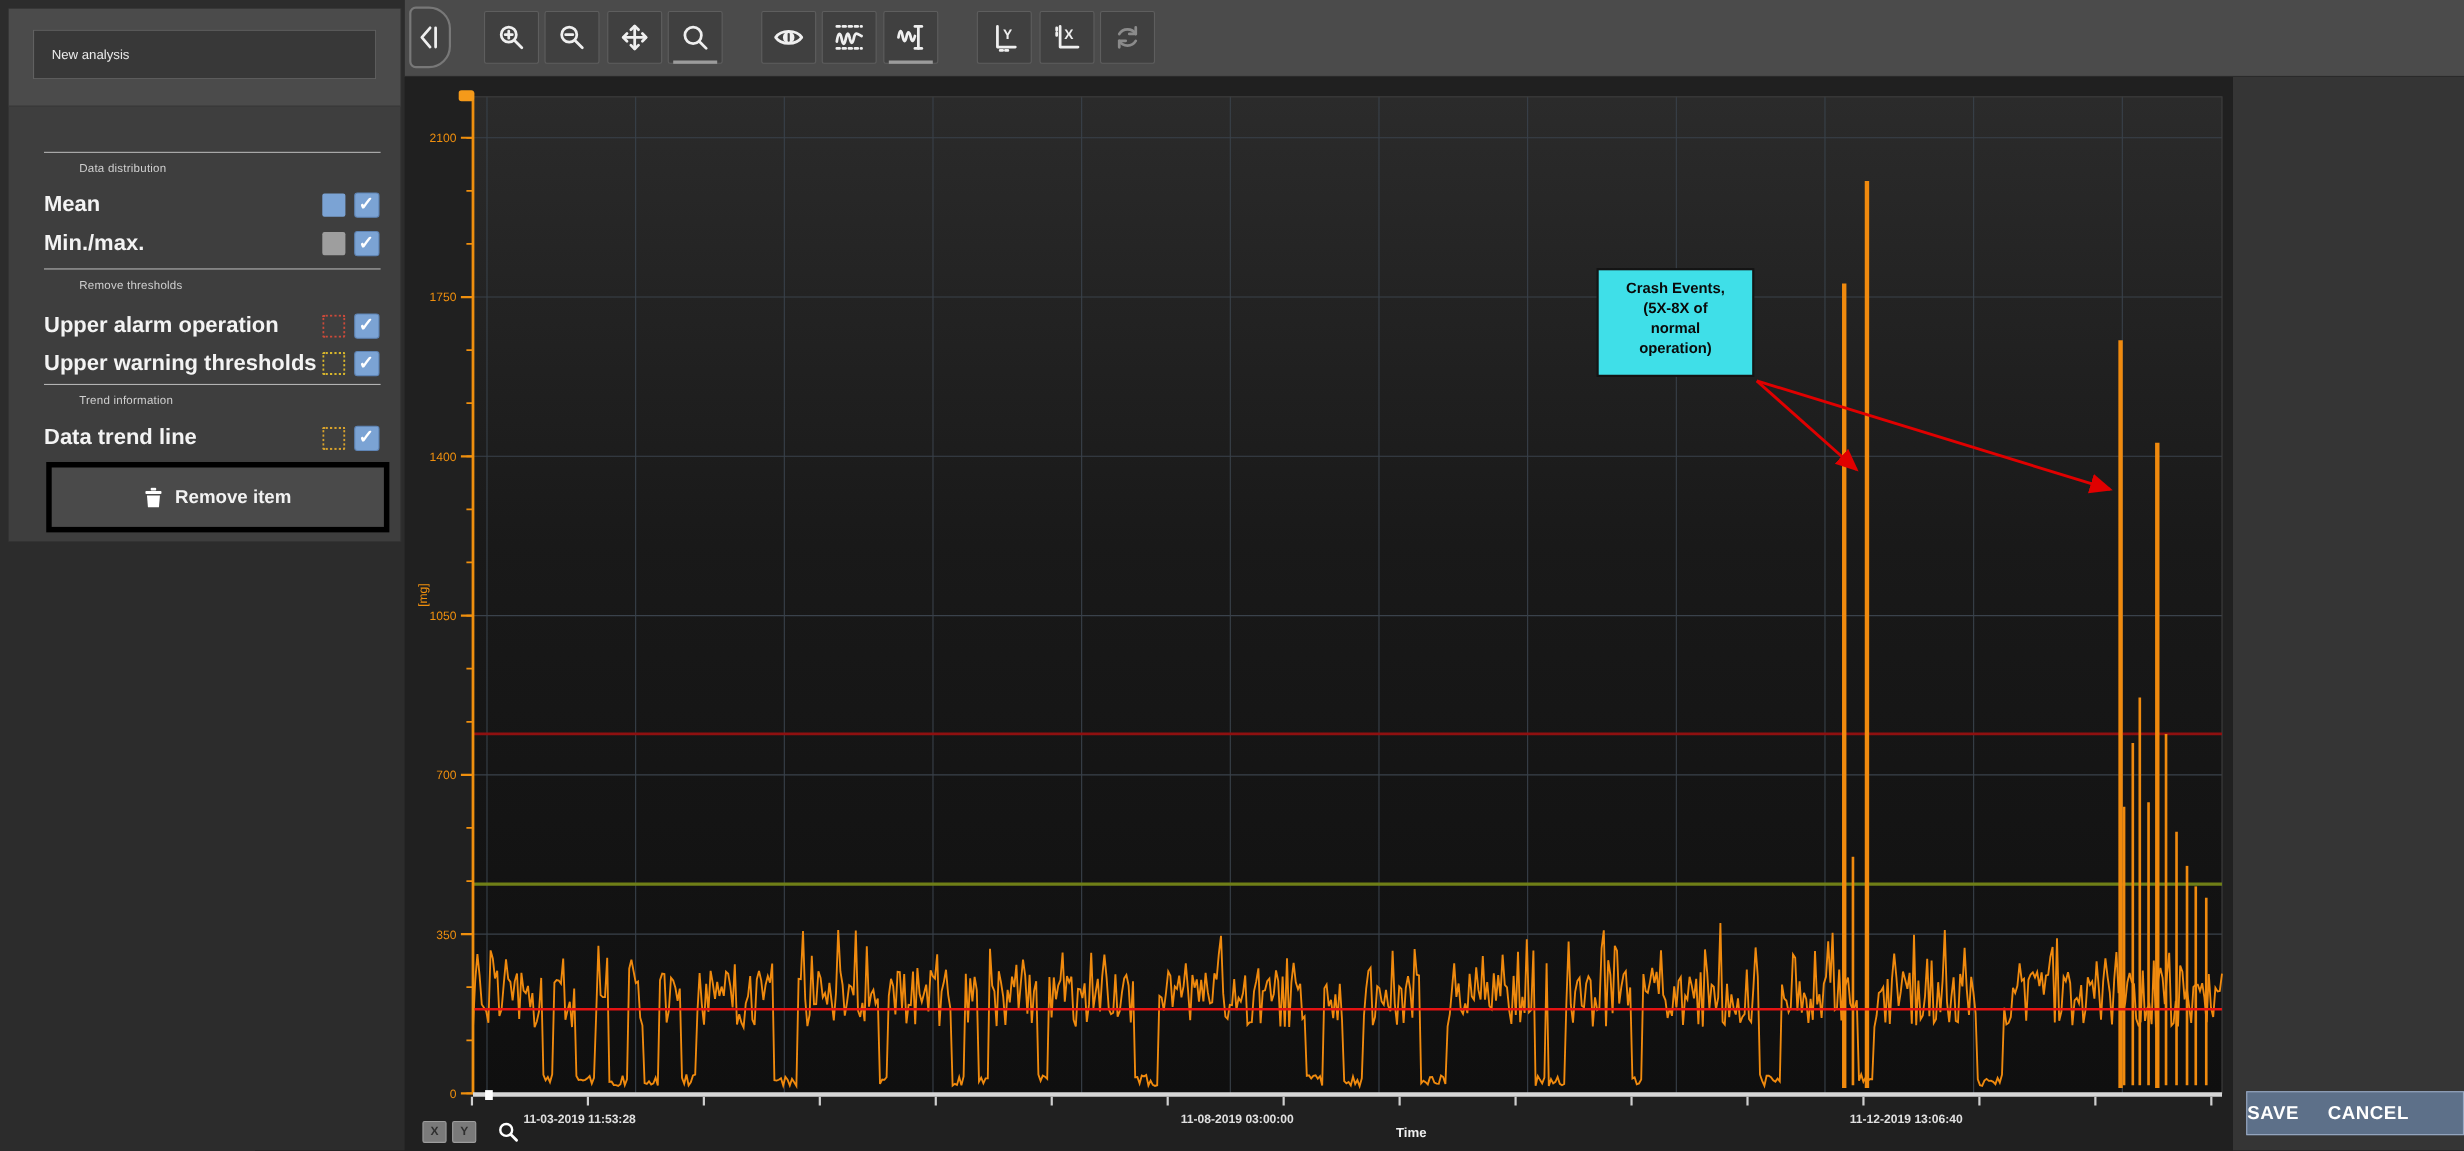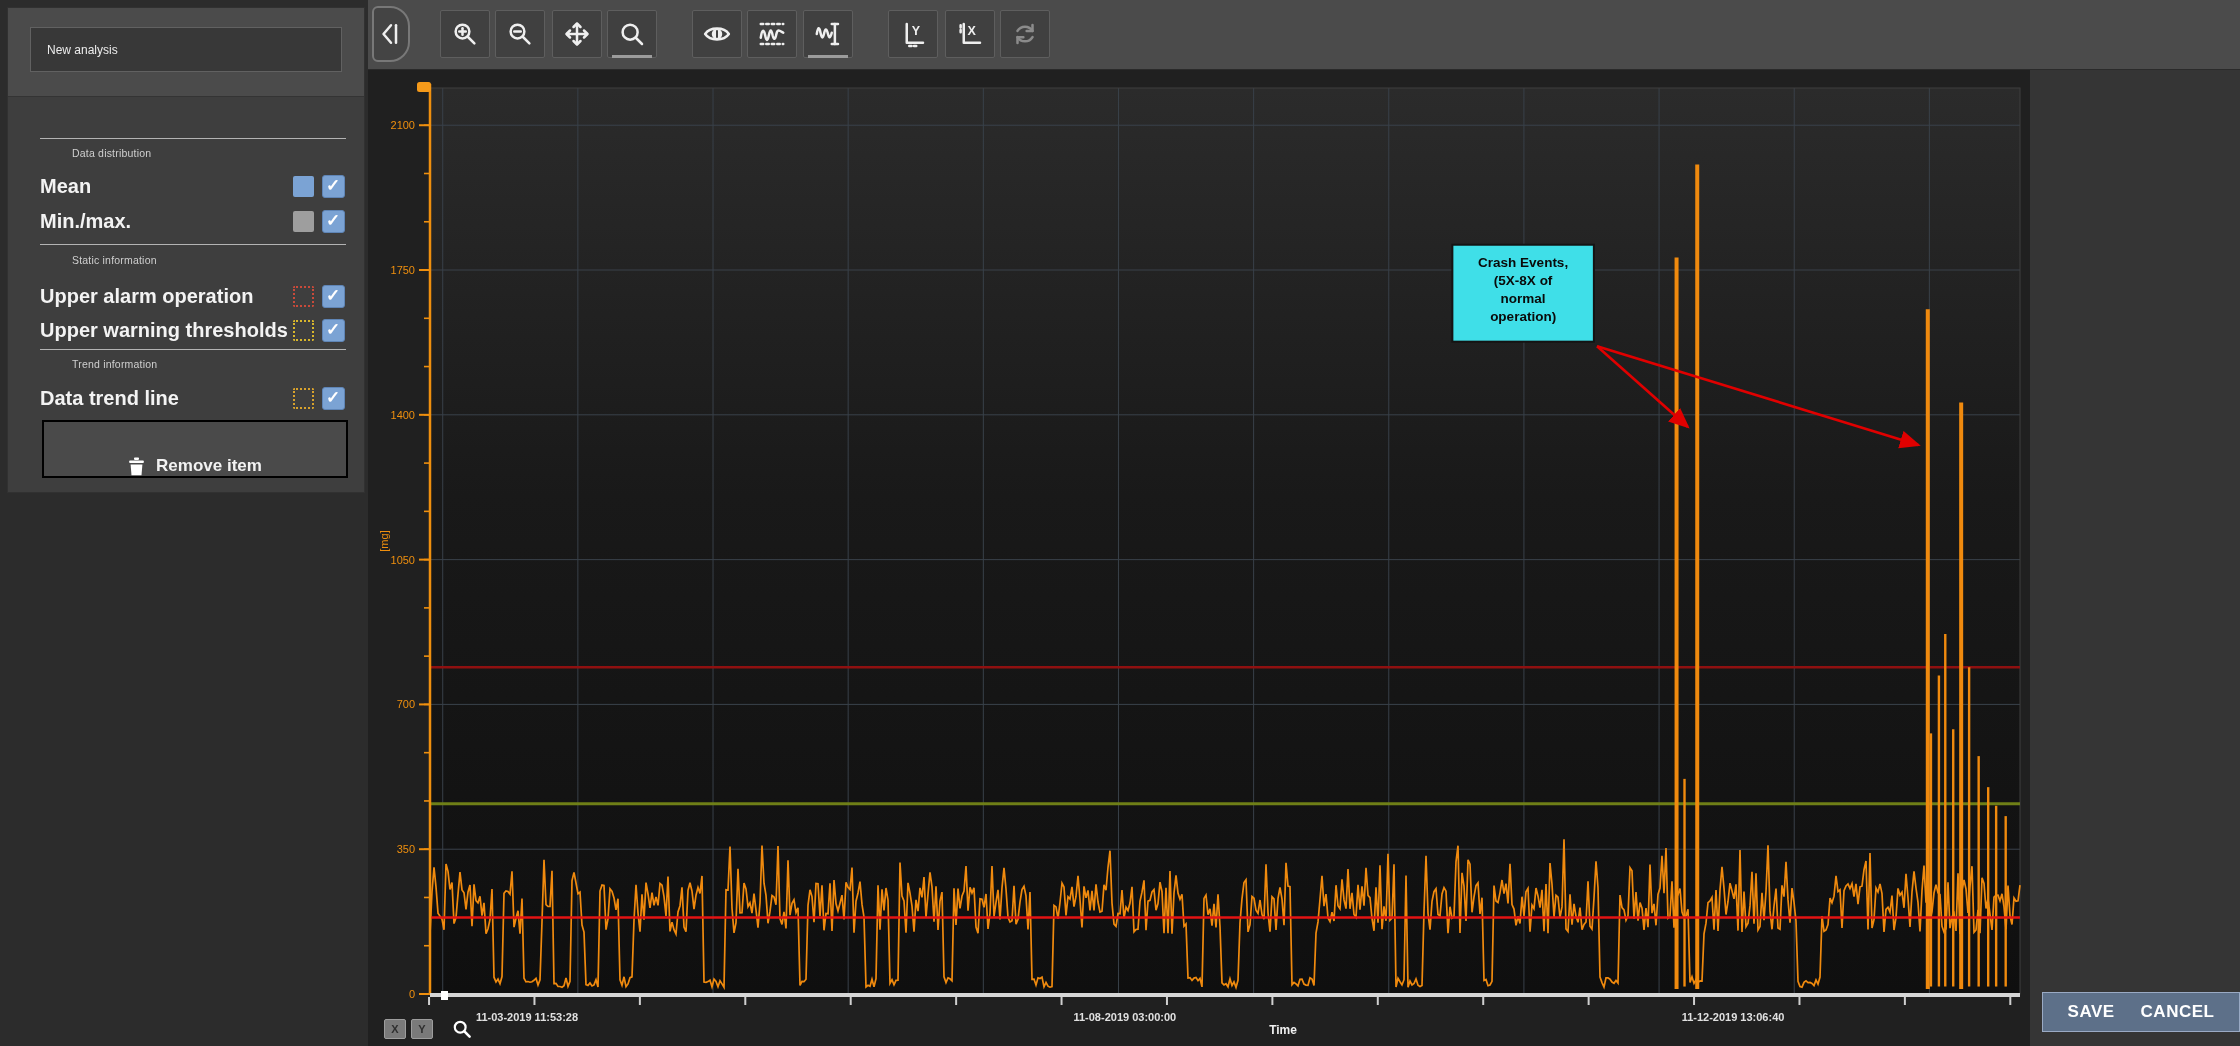--- a/index.html
+++ b/index.html
@@ -17,37 +17,37 @@
     background:#383838;border:1px solid #616161;color:#ececec;font-size:12px;padding:0 0 0 16px;
     font-family:"Liberation Sans",sans-serif;outline:none;}
   .divider{position:absolute;left:32px;width:306px;height:1px;background:#b3b3b3;}
   .section-label{position:absolute;left:32px;color:#cfcfcf;font-size:10.5px;letter-spacing:.2px;padding-left:32px;}
   .legend-row{position:absolute;left:32px;width:306px;height:26px;}
   .legend-label{position:absolute;left:0;top:0;line-height:25px;color:#f3f3f3;font-size:20px;font-weight:bold;}
   .swatch{position:absolute;left:253px;top:2px;width:21px;height:21px;box-sizing:border-box;border-radius:2px;}
   .checkbox{position:absolute;left:282px;top:1px;width:23px;height:23px;background:#7ba3d4;border:1px solid #5f85b6;
     border-radius:3px;box-sizing:border-box;}
   .checkbox::after{content:"\2713";position:absolute;left:3px;top:-1px;color:#fff;font-size:17px;font-weight:bold;}
-  .remove-btn{position:absolute;left:34px;top:412px;width:302px;height:54px;background:#4a4a4a;border:2px solid #000000;
-    color:#f2f2f2;font-size:17px;font-weight:bold;display:flex;align-items:flex-end;justify-content:center;gap:11px;cursor:pointer;}
+  .remove-btn{position:absolute;left:34px;top:412px;width:302px;height:54px;background:#4a4a4a;border:5px solid #000000;
+    color:#f2f2f2;font-size:17px;font-weight:bold;display:flex;align-items:center;justify-content:center;gap:11px;cursor:pointer;}
   
   .toolbar{left:368px;top:0;width:1872px;height:70px;background:#4b4b4b;border-bottom:1px solid #2a2a2a;box-sizing:border-box;}
   .collapse-tab{position:absolute;left:4px;top:6px;width:38px;height:56px;background:#444;border:2px solid #787878;
     border-radius:6px 20px 20px 6px;box-sizing:border-box;display:flex;align-items:center;justify-content:center;cursor:pointer;}
   .tbtn{position:absolute;top:10px;width:50px;height:48px;background:#404040;border:1px solid #5e5e5e;border-radius:2px;
     box-sizing:border-box;display:flex;align-items:center;justify-content:center;cursor:pointer;}
   .tbtn.active::after{content:"";position:absolute;left:4px;right:4px;bottom:-1px;height:3px;background:#9c9c9c;}
   .ticon{width:30px;height:30px;stroke:#efefef;stroke-width:2;fill:none;stroke-linecap:round;stroke-linejoin:round;}
   .ticon.dim{stroke:#8b8b8b;}
   
   .chart-area{left:368px;top:70px;width:1662px;height:976px;background:#202020;}
   svg text{font-family:"Liberation Sans",sans-serif;}
   .right-col{left:2030px;top:70px;width:210px;height:976px;background:#353535;}
   .savebar{left:2042px;top:992px;width:198px;height:40px;background:#5d7089;border:1px solid #9aaac4;box-sizing:border-box;
-    display:flex;align-items:center;justify-content:center;gap:26px;}
+    display:flex;align-items:center;gap:26px;}
   .savebar span{color:#fff;font-weight:bold;font-size:17px;letter-spacing:.5px;cursor:pointer;}
   .xy-controls{left:384px;top:1019px;display:flex;align-items:center;}
   .xy-btn{width:22px;height:20px;background:#7a7a7a;border:1px solid #9d9d9d;border-radius:2px;color:#2f2f2f;
     font-size:11px;font-weight:bold;text-align:center;line-height:19px;box-sizing:border-box;margin-right:5px;cursor:pointer;}
   .mag{margin-left:14px;cursor:pointer;}
 </style>
 </head>
 <body>
 
 <div class="abs left-col">
@@ -64,21 +64,21 @@
       <span class="swatch" style="background: rgb(123, 163, 212);"></span>
       <span class="checkbox"></span>
     </div>
     <div class="legend-row" style="top:201px">
       <span class="legend-label">Min./max.</span>
       <span class="swatch" style="background: rgb(158, 158, 158);"></span>
       <span class="checkbox"></span>
     </div>
 
     <div class="divider" style="top:236px"></div>
-    <div class="section-label" style="top:246px">Static information</div>
+    <div class="section-label" style="top:246px">Remove thresholds</div>
 
     <div class="legend-row" style="top:276px">
       <span class="legend-label">Upper alarm operation</span>
       <span class="swatch" style="border: 2px dotted rgb(201, 74, 58);"></span>
       <span class="checkbox"></span>
     </div>
     <div class="legend-row" style="top:310px">
       <span class="legend-label">Upper warning thresholds</span>
       <span class="swatch" style="border: 2px dotted rgb(216, 182, 44);"></span>
       <span class="checkbox"></span>

